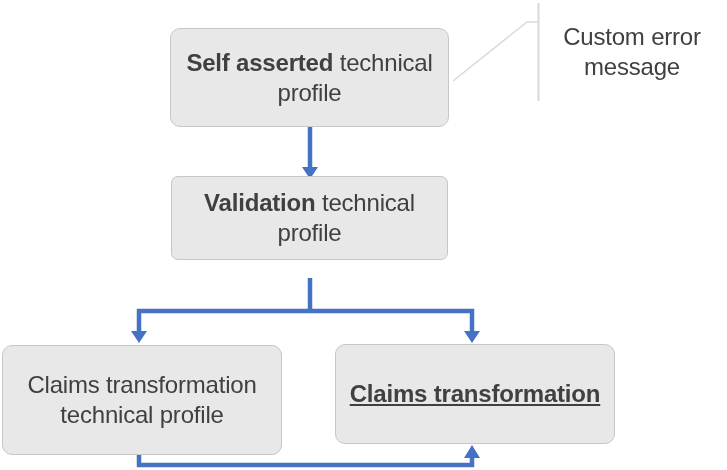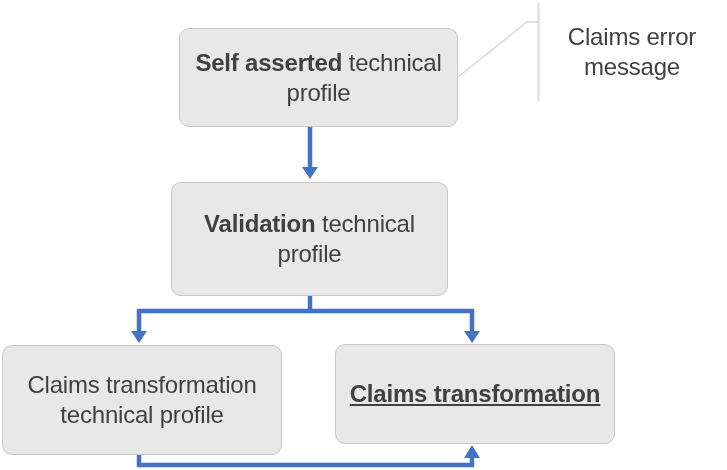--- a/index.html
+++ b/index.html
@@ -46,22 +46,22 @@
     border-radius:10px;
     display:flex;align-items:center;justify-content:center;
     text-align:center;
     color:var(--text);
     font-size:24px;
     line-height:30px;
     letter-spacing:-0.2px;
     padding:0 5px;
   }
   .node .bold{font-weight:700;}
-  .n1{left:179px;top:28px;width:279px;height:99px;}
-  .n2{left:171px;top:182px;width:277px;height:114px;}
+  .n1{left:170px;top:28px;width:279px;height:99px;}
+  .n2{left:171px;top:176px;width:277px;height:84px;border-radius:7px;}
   .n3{left:2px;top:345px;width:280px;height:110px;}
   .n4{left:335px;top:344px;width:280px;height:100px;}
   .n4 .label{font-weight:700;text-decoration:underline;}
   .callout-text{
     position:absolute;
     left:542px;top:22px;width:180px;
     font-size:24px;line-height:30px;
     letter-spacing:-0.2px;
     text-align:center;
     color:var(--text);
@@ -106,15 +106,15 @@
   </div>
 
   <div class="node n3">
     <div class="label"><span>Claims transformation technical profile</span></div>
   </div>
 
   <div class="node n4">
     <div class="label"><span class="bold">Claims transformation</span></div>
   </div>
 
-  <div class="callout-text">Claims error message</div>
+  <div class="callout-text">Custom error message</div>
 
 </div>
 
 </body></html>

